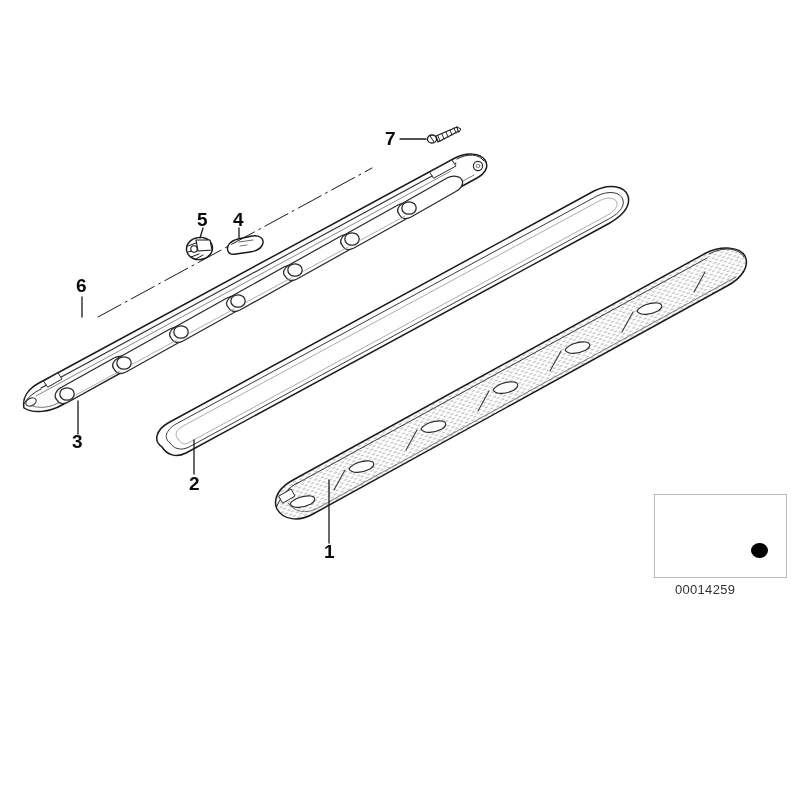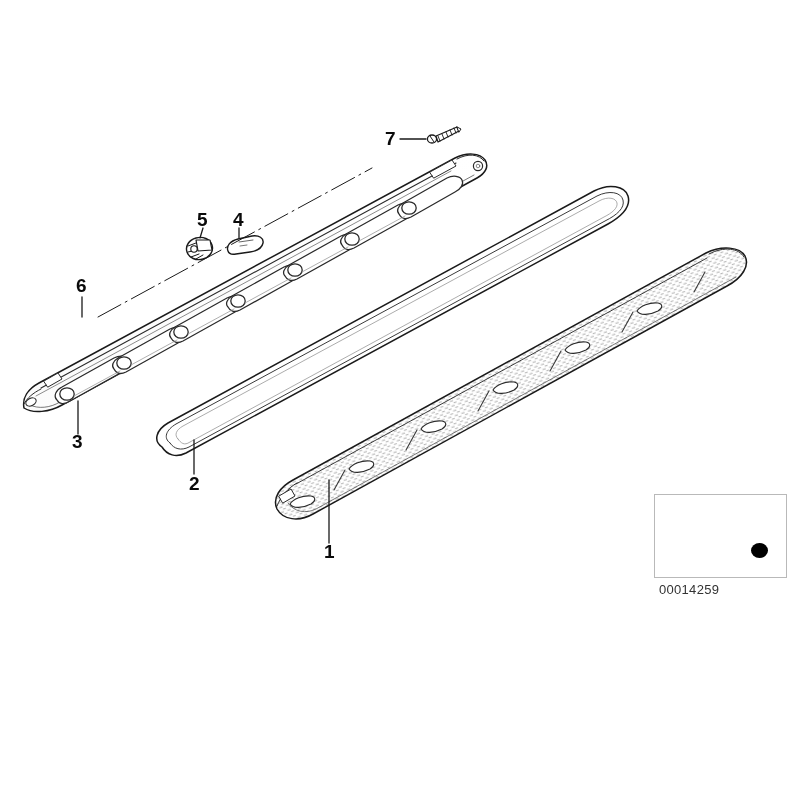--- a/index.html
+++ b/index.html
@@ -66,21 +66,21 @@
     position: absolute;
     left: 96px;
     top: 48px;
     width: 17px;
     height: 15px;
     border-radius: 50%;
     background: #000000;
   }
   #ref-caption {
     position: absolute;
-    left: 659px;
+    left: 675px;
     top: 582px;
     font-family: "Liberation Sans", sans-serif;
     font-size: 13px;
     color: #333333;
     letter-spacing: 0.3px;
   }
 </style>
 </head>
 <body>
 

